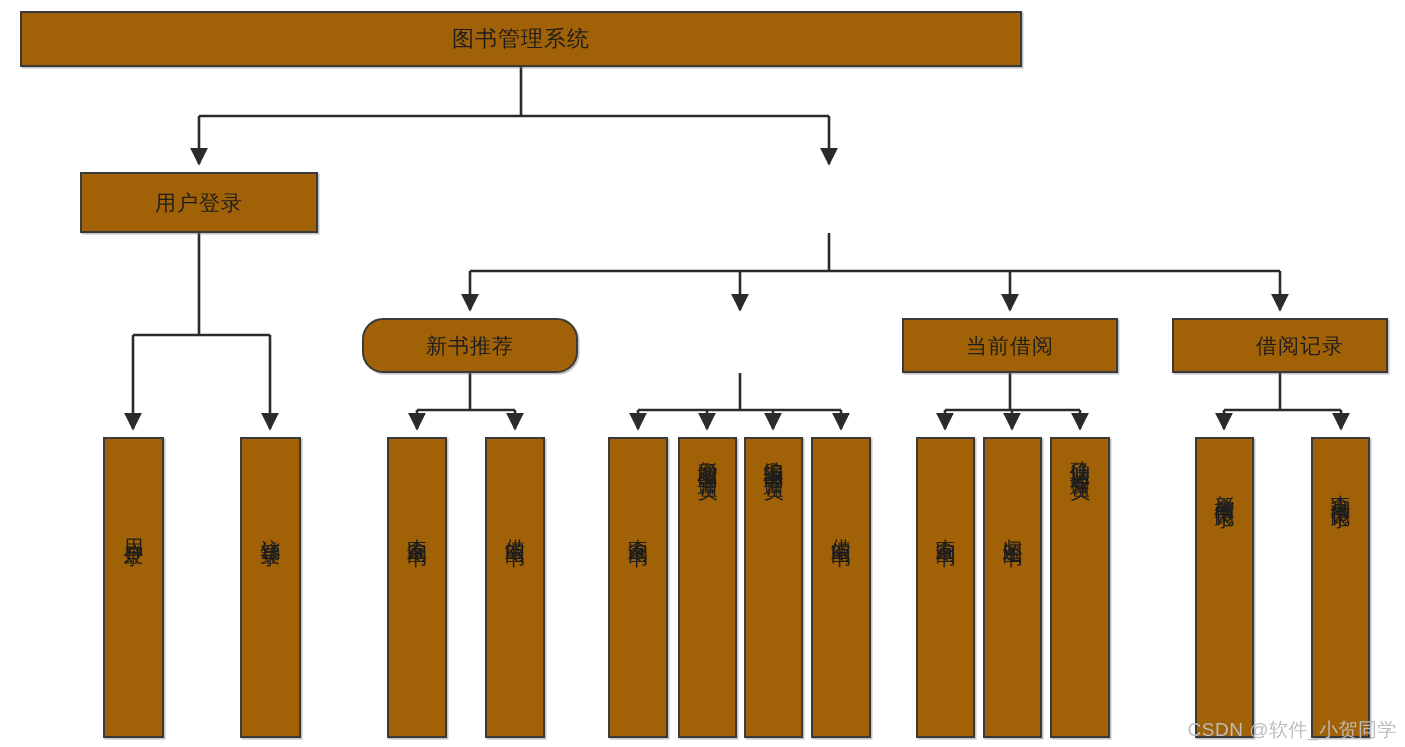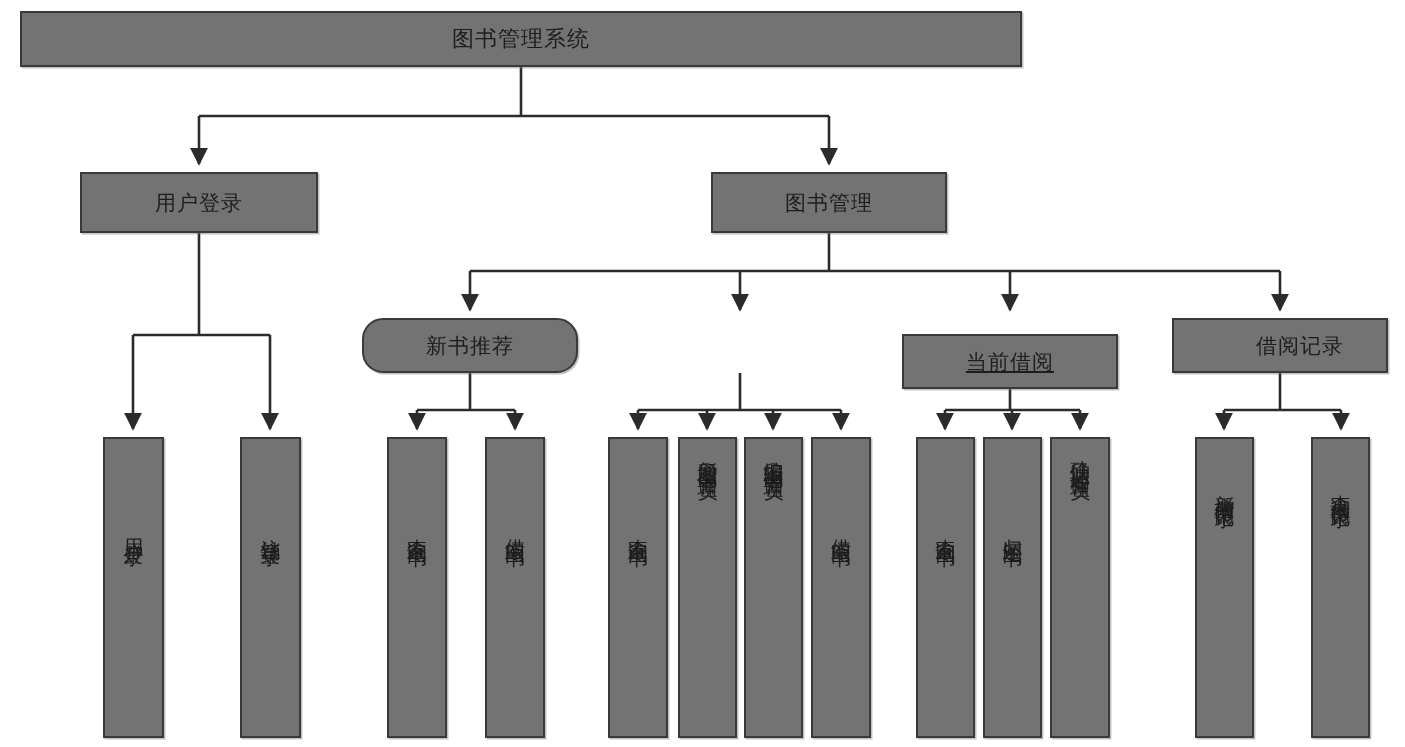--- a/index.html
+++ b/index.html
@@ -22,21 +22,21 @@
     position: absolute;
     left: 0;
     top: 0;
     width: 1405px;
     height: 747px;
     pointer-events: none;
   }
   .node {
     position: absolute;
     box-sizing: border-box;
-    background: #737373;
+    background: #a16207;
     border: 2.5px solid #3a3a3a;
     box-shadow: 1.5px 1.5px 0 rgba(120,120,120,0.45);
     display: flex;
     align-items: center;
     justify-content: center;
     color: #1d1d1d;
     z-index: 2;
   }
   .node.horiz {
     font-size: 21px;
@@ -129,28 +129,25 @@
     </g>
   </svg>
 
   <div class="node horiz root" style="left:20px; top:11px; width:1002px; height:56px;">
     <span>图书管理系统</span>
   </div>
 
   <div class="node horiz" style="left:80px; top:172px; width:238px; height:61px;">
     <span>用户登录</span>
   </div>
-  <div class="node horiz" style="left:711px; top:172px; width:236px; height:61px;">
-    <span>图书管理</span>
-  </div>
 
   <div class="node horiz" style="left:362px; top:318px; width:216px; height:55px;border-radius:21px;">
     <span>新书推荐</span>
   </div>
-  <div class="node horiz" style="left:902px; top:334px; width:216px; height:55px;text-decoration:underline;">
+  <div class="node horiz" style="left:902px; top:318px; width:216px; height:55px;">
     <span>当前借阅</span>
   </div>
   <div class="node horiz" style="left:1172px; top:318px; width:216px; height:55px;padding-left:40px;">
     <span>借阅记录</span>
   </div>
 
   <div class="node leaf leaf-mid" style="left:103px; top:437px; width:61px; height:301px;">
     <span class="vtext">用户登录</span>
   </div>
   <div class="node leaf leaf-mid" style="left:240px; top:437px; width:61px; height:301px;">
@@ -187,14 +184,15 @@
     <span class="vtext">确认归还（管理员）</span>
   </div>
 
   <div class="node leaf" style="left:1195px; top:437px; width:59px; height:301px; padding-top:40px;">
     <span class="vtext">新增借阅记录</span>
   </div>
   <div class="node leaf" style="left:1311px; top:437px; width:59px; height:301px; padding-top:40px;">
     <span class="vtext">查询借阅记录</span>
   </div>
 
+  <div id="watermark">CSDN @软件_小贺同学</div>
 
 </div>
 
 </body></html>

